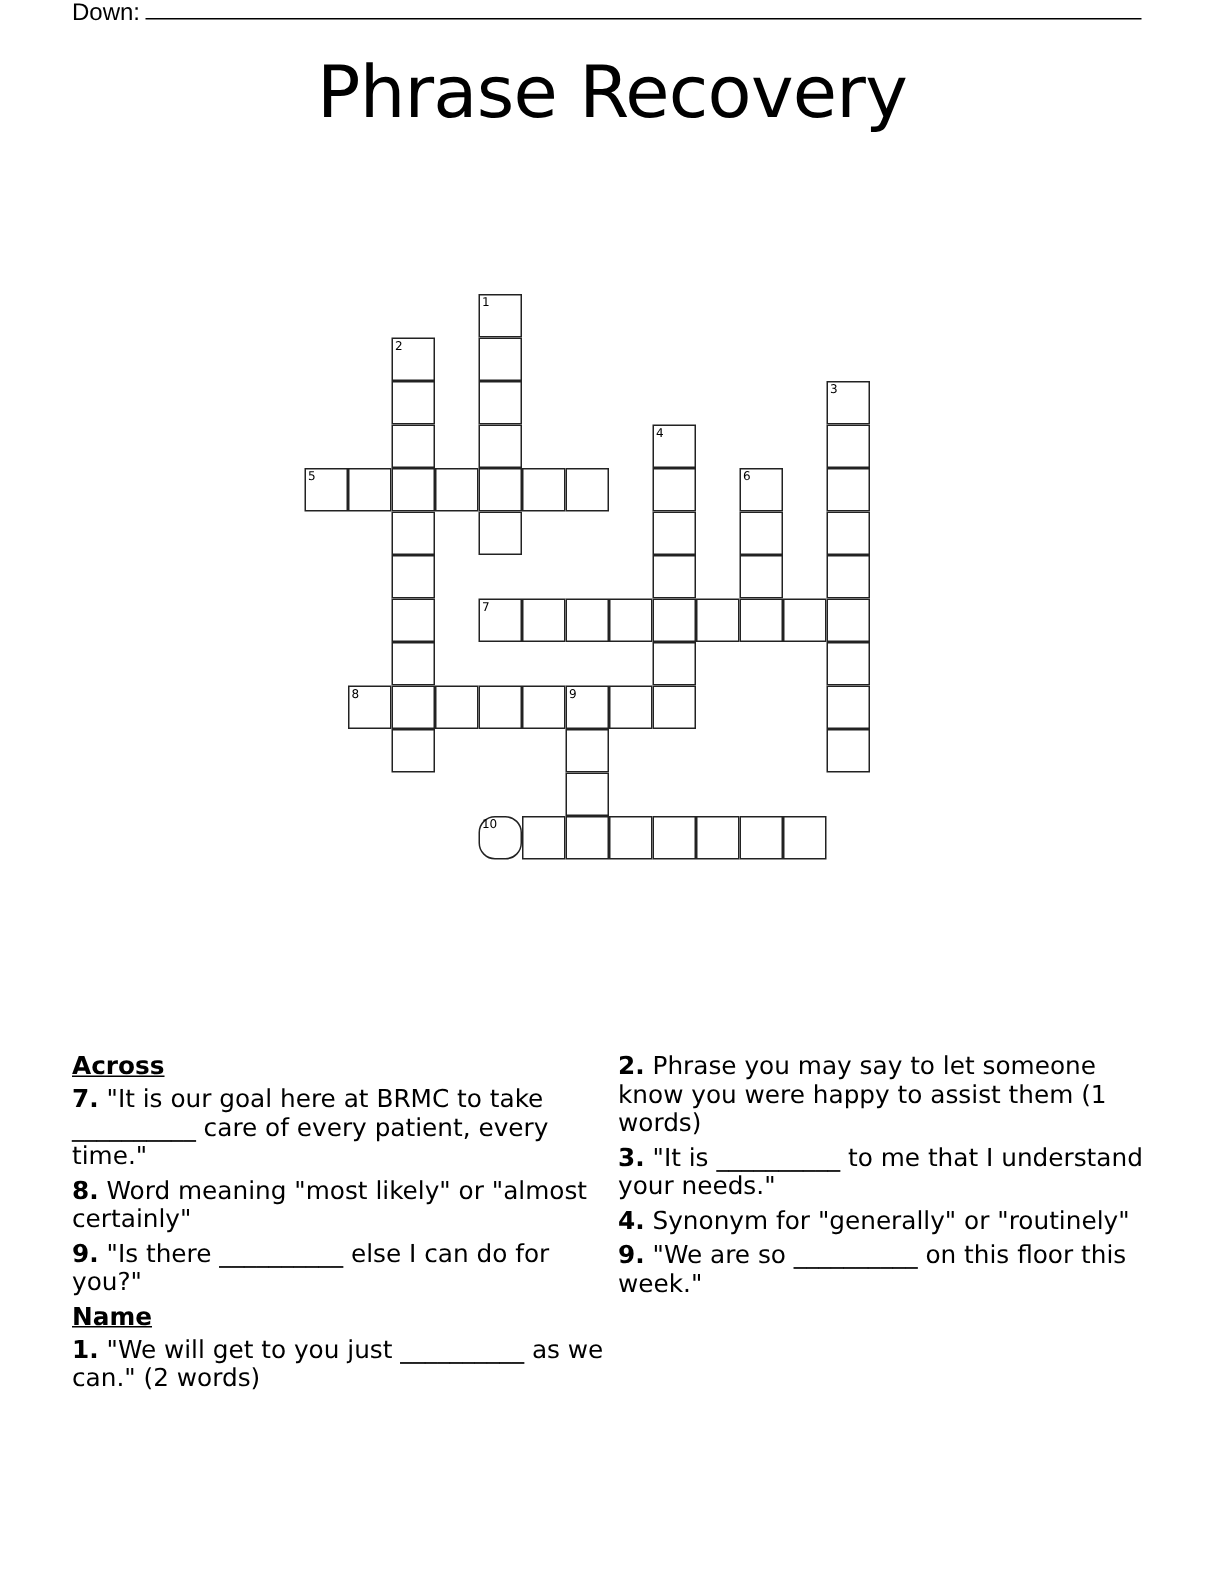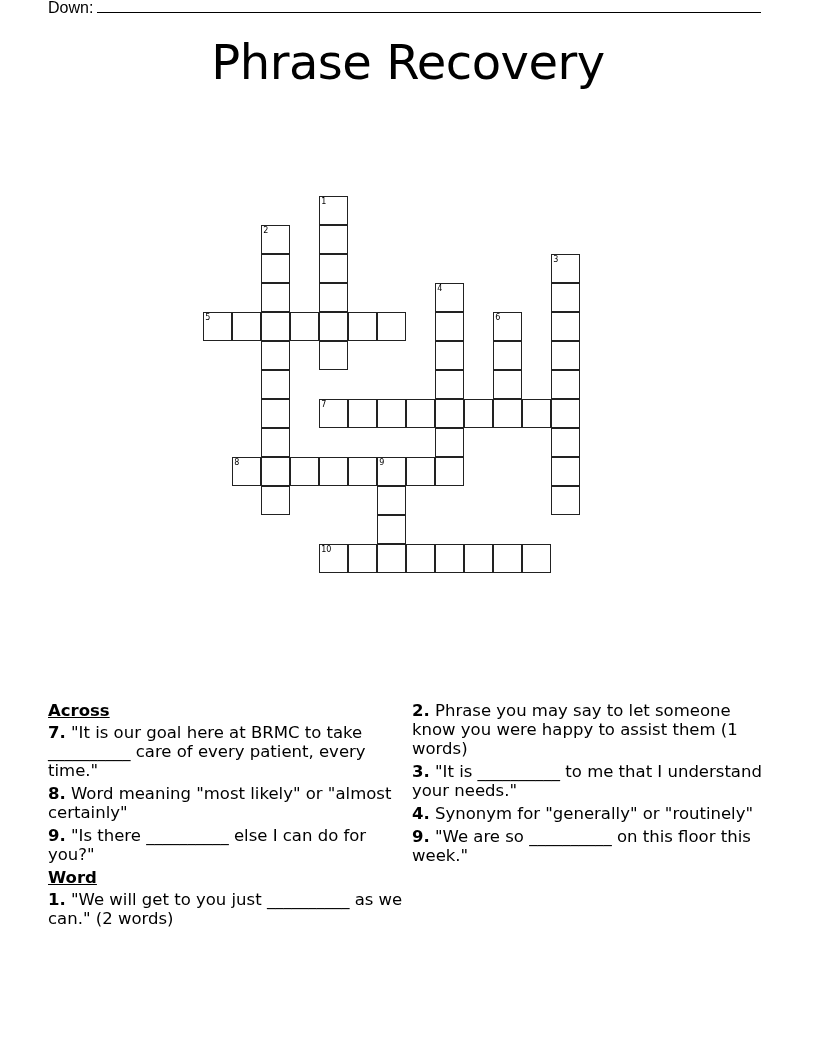--- a/index.html
+++ b/index.html
@@ -109,37 +109,37 @@
     <div class="cell" style="left: 291px; top: 458px;"></div>
     <div class="cell" style="left: 320px; top: 458px;"></div>
     <div class="cell" style="left: 349px; top: 458px;"></div>
     <div class="cell" style="left: 378px; top: 458px;">
       <span class="num">9</span>
     </div>
     <div class="cell" style="left: 407px; top: 458px;"></div>
     <div class="cell" style="left: 378px; top: 487px;"></div>
     <div class="cell" style="left: 378px; top: 516px;"></div>
     <div class="cell" style="left: 378px; top: 545px;"></div>
-    <div class="cell" style="left: 320px; top: 545px;">
+    <div class="cell" style="left: 320px; top: 545px; border-radius: 11px;">
       <span class="num">10</span>
     </div>
     <div class="cell" style="left: 349px; top: 545px;"></div>
     <div class="cell" style="left: 407px; top: 545px;"></div>
     <div class="cell" style="left: 436px; top: 545px;"></div>
     <div class="cell" style="left: 465px; top: 545px;"></div>
     <div class="cell" style="left: 494px; top: 545px;"></div>
     <div class="cell" style="left: 523px; top: 545px;"></div>
   </div>
 
 <div class="clues left">
   <div class="clue-heading">Across</div>
   <div class="clue"><span class="n">7.</span><span> "It is our goal here at BRMC to take __________ care of every patient, every time."</span></div>
   <div class="clue"><span class="n">8.</span><span> Word meaning "most likely" or "almost certainly"</span></div>
   <div class="clue"><span class="n">9.</span><span> "Is there __________ else I can do for you?"</span></div>
-  <div class="clue-heading">Word</div>
+  <div class="clue-heading">Name</div>
   <div class="clue"><span class="n">1.</span><span> "We will get to you just __________ as we can." (2 words)</span></div>
 </div>
 
 <div class="clues right">
   <div class="clue"><span class="n">2.</span><span> Phrase you may say to let someone know you were happy to assist them (1 words)</span></div>
   <div class="clue"><span class="n">3.</span><span> "It is __________ to me that I understand your needs."</span></div>
   <div class="clue"><span class="n">4.</span><span> Synonym for "generally" or "routinely"</span></div>
   <div class="clue"><span class="n">9.</span><span> "We are so __________ on this floor this week."</span></div>
 </div>
 

